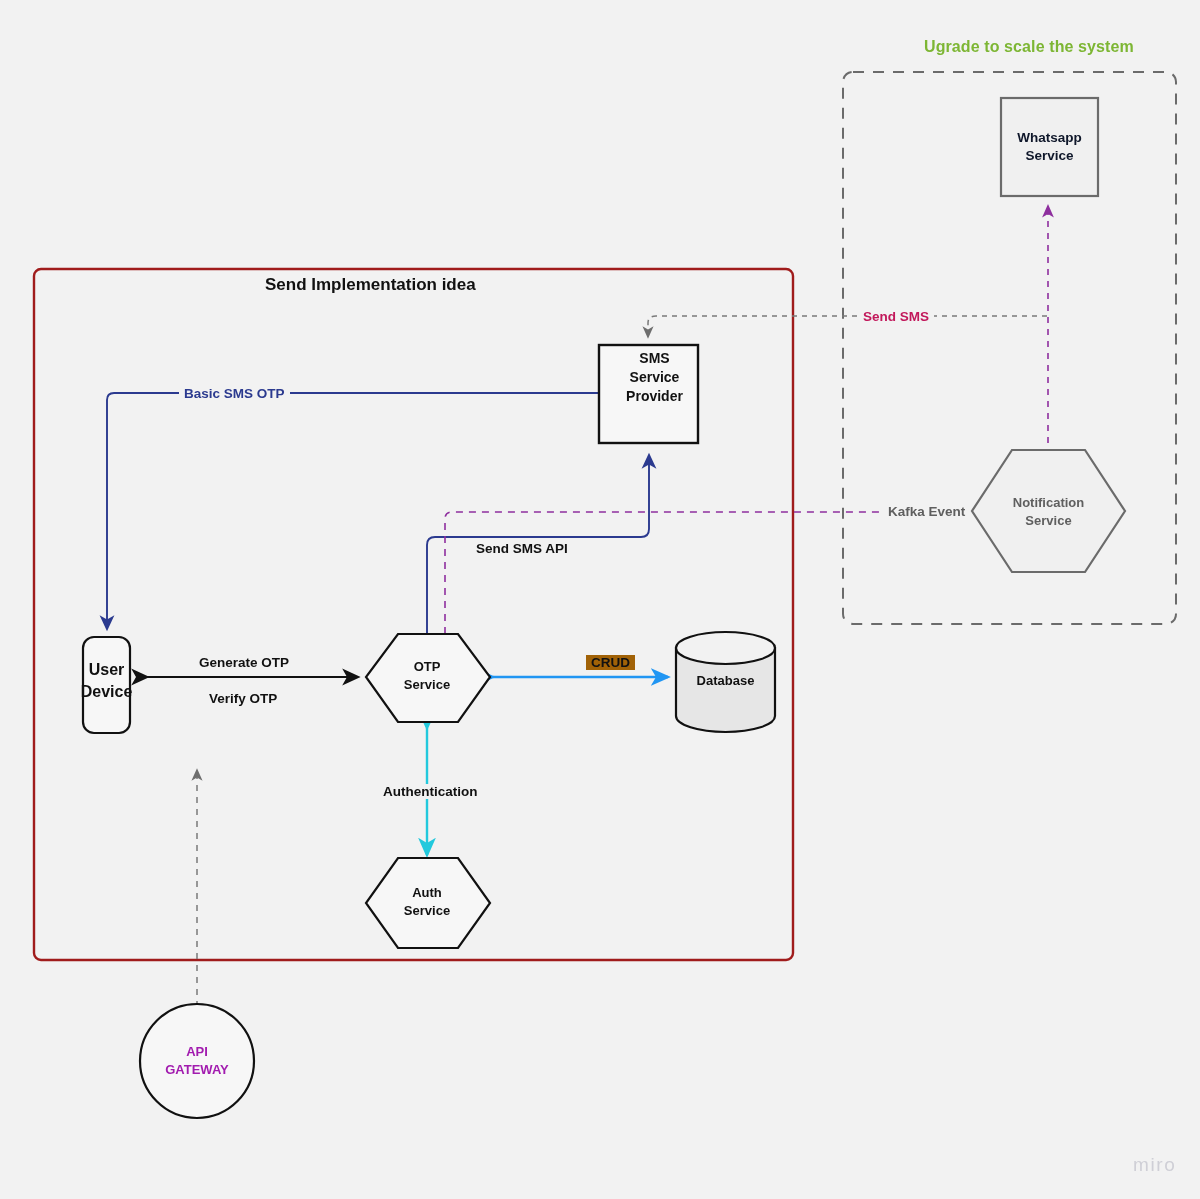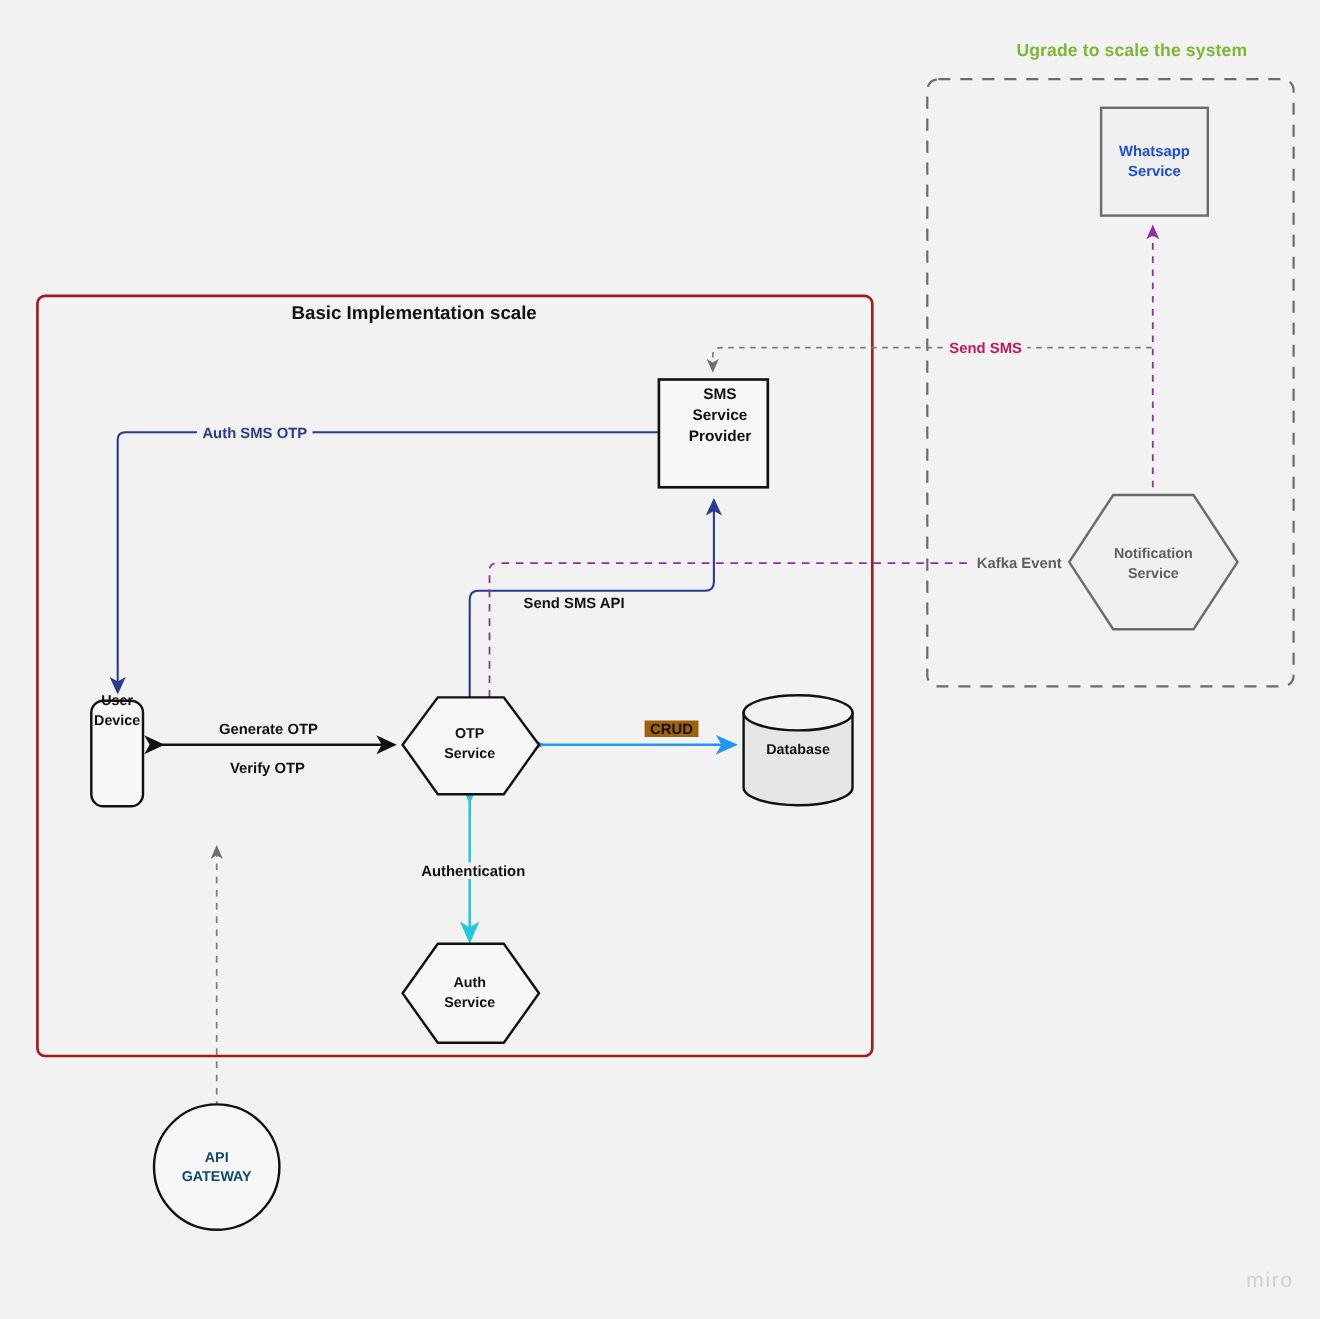--- a/index.html
+++ b/index.html
@@ -138,47 +138,47 @@
 
     <circle cx="197" cy="1061" r="57" fill="#f7f7f7" stroke="#111111" stroke-width="2.2"></circle>
 
     <rect x="1001" y="98" width="97" height="98" fill="#f0f0f0" stroke="#6b6b6b" stroke-width="2.2"></rect>
 
     <polygon points="1012,450 1085,450 1125,511 1085,572 1012,572 972,511" fill="#f0f0f0" stroke="#6b6b6b" stroke-width="2.2"></polygon>
   </svg>
 
   <div class="scale-title" style="left:924px; top:38px;">Ugrade to scale the system</div>
 
-  <div class="box-title" style="left:265px; top:275px;">Basic Implementation scale</div>
+  <div class="box-title" style="left:265px; top:275px;">Send Implementation idea</div>
 
-  <div class="node-label" style="left:71px; top:628px; width:71px; font-size:13px; color:#111111;">User
+  <div class="node-label" style="left:71px; top:659px; width:71px; font-size:16px; color:#111111;">User
 Device</div>
 
   <div class="node-label" style="left:368px; top:658px; width:118px; font-size:13px; color:#111111;">OTP
 Service</div>
 
   <div class="node-label" style="left:368px; top:884px; width:118px; font-size:13px; color:#111111;">Auth
 Service</div>
 
   <div class="node-label" style="left:600px; top:349px; width:109px; font-size:14px; color:#111111;">SMS
 Service
 Provider</div>
 
   <div class="node-label" style="left:676px; top:672px; width:99px; font-size:13px; color:#111111;">Database</div>
 
-  <div class="node-label" style="left:140px; top:1043px; width:114px; font-size:13px; color:#0c4a6e;">API
+  <div class="node-label" style="left:140px; top:1043px; width:114px; font-size:13px; color:#a21caf;">API
 GATEWAY</div>
 
-  <div class="node-label" style="left:1001px; top:129px; width:97px; font-size:13.5px; color:#1d4ed8;">Whatsapp
+  <div class="node-label" style="left:1001px; top:129px; width:97px; font-size:13.5px; color:#0f172a;">Whatsapp
 Service</div>
 
   <div class="node-label" style="left:992px; top:494px; width:113px; font-size:13px; color:#5f5f5f;">Notification
 Service</div>
 
-  <div class="edge-label" style="left:179px; top:386px; font-size:13.5px; color:#2b3a8f; background:#f2f2f2; padding:0 5px;">Auth SMS OTP</div>
+  <div class="edge-label" style="left:179px; top:386px; font-size:13.5px; color:#2b3a8f; background:#f2f2f2; padding:0 5px;">Basic SMS OTP</div>
 
   <div class="edge-label" style="left:199px; top:655px; font-size:13.5px; color:#111111;">Generate OTP</div>
 
   <div class="edge-label" style="left:209px; top:691px; font-size:13.5px; color:#111111;">Verify OTP</div>
 
   <div class="edge-label" style="left:476px; top:541px; font-size:13.5px; color:#111111;">Send SMS API</div>
 
   <div class="edge-label" style="left:586px; top:655px; font-size:13.5px; color:#111111; background:#a16207; padding:0 5px;">CRUD</div>
 
   <div class="edge-label" style="left:378px; top:784px; font-size:13.5px; color:#111111; background:#f2f2f2; padding:0 5px;">Authentication</div>

